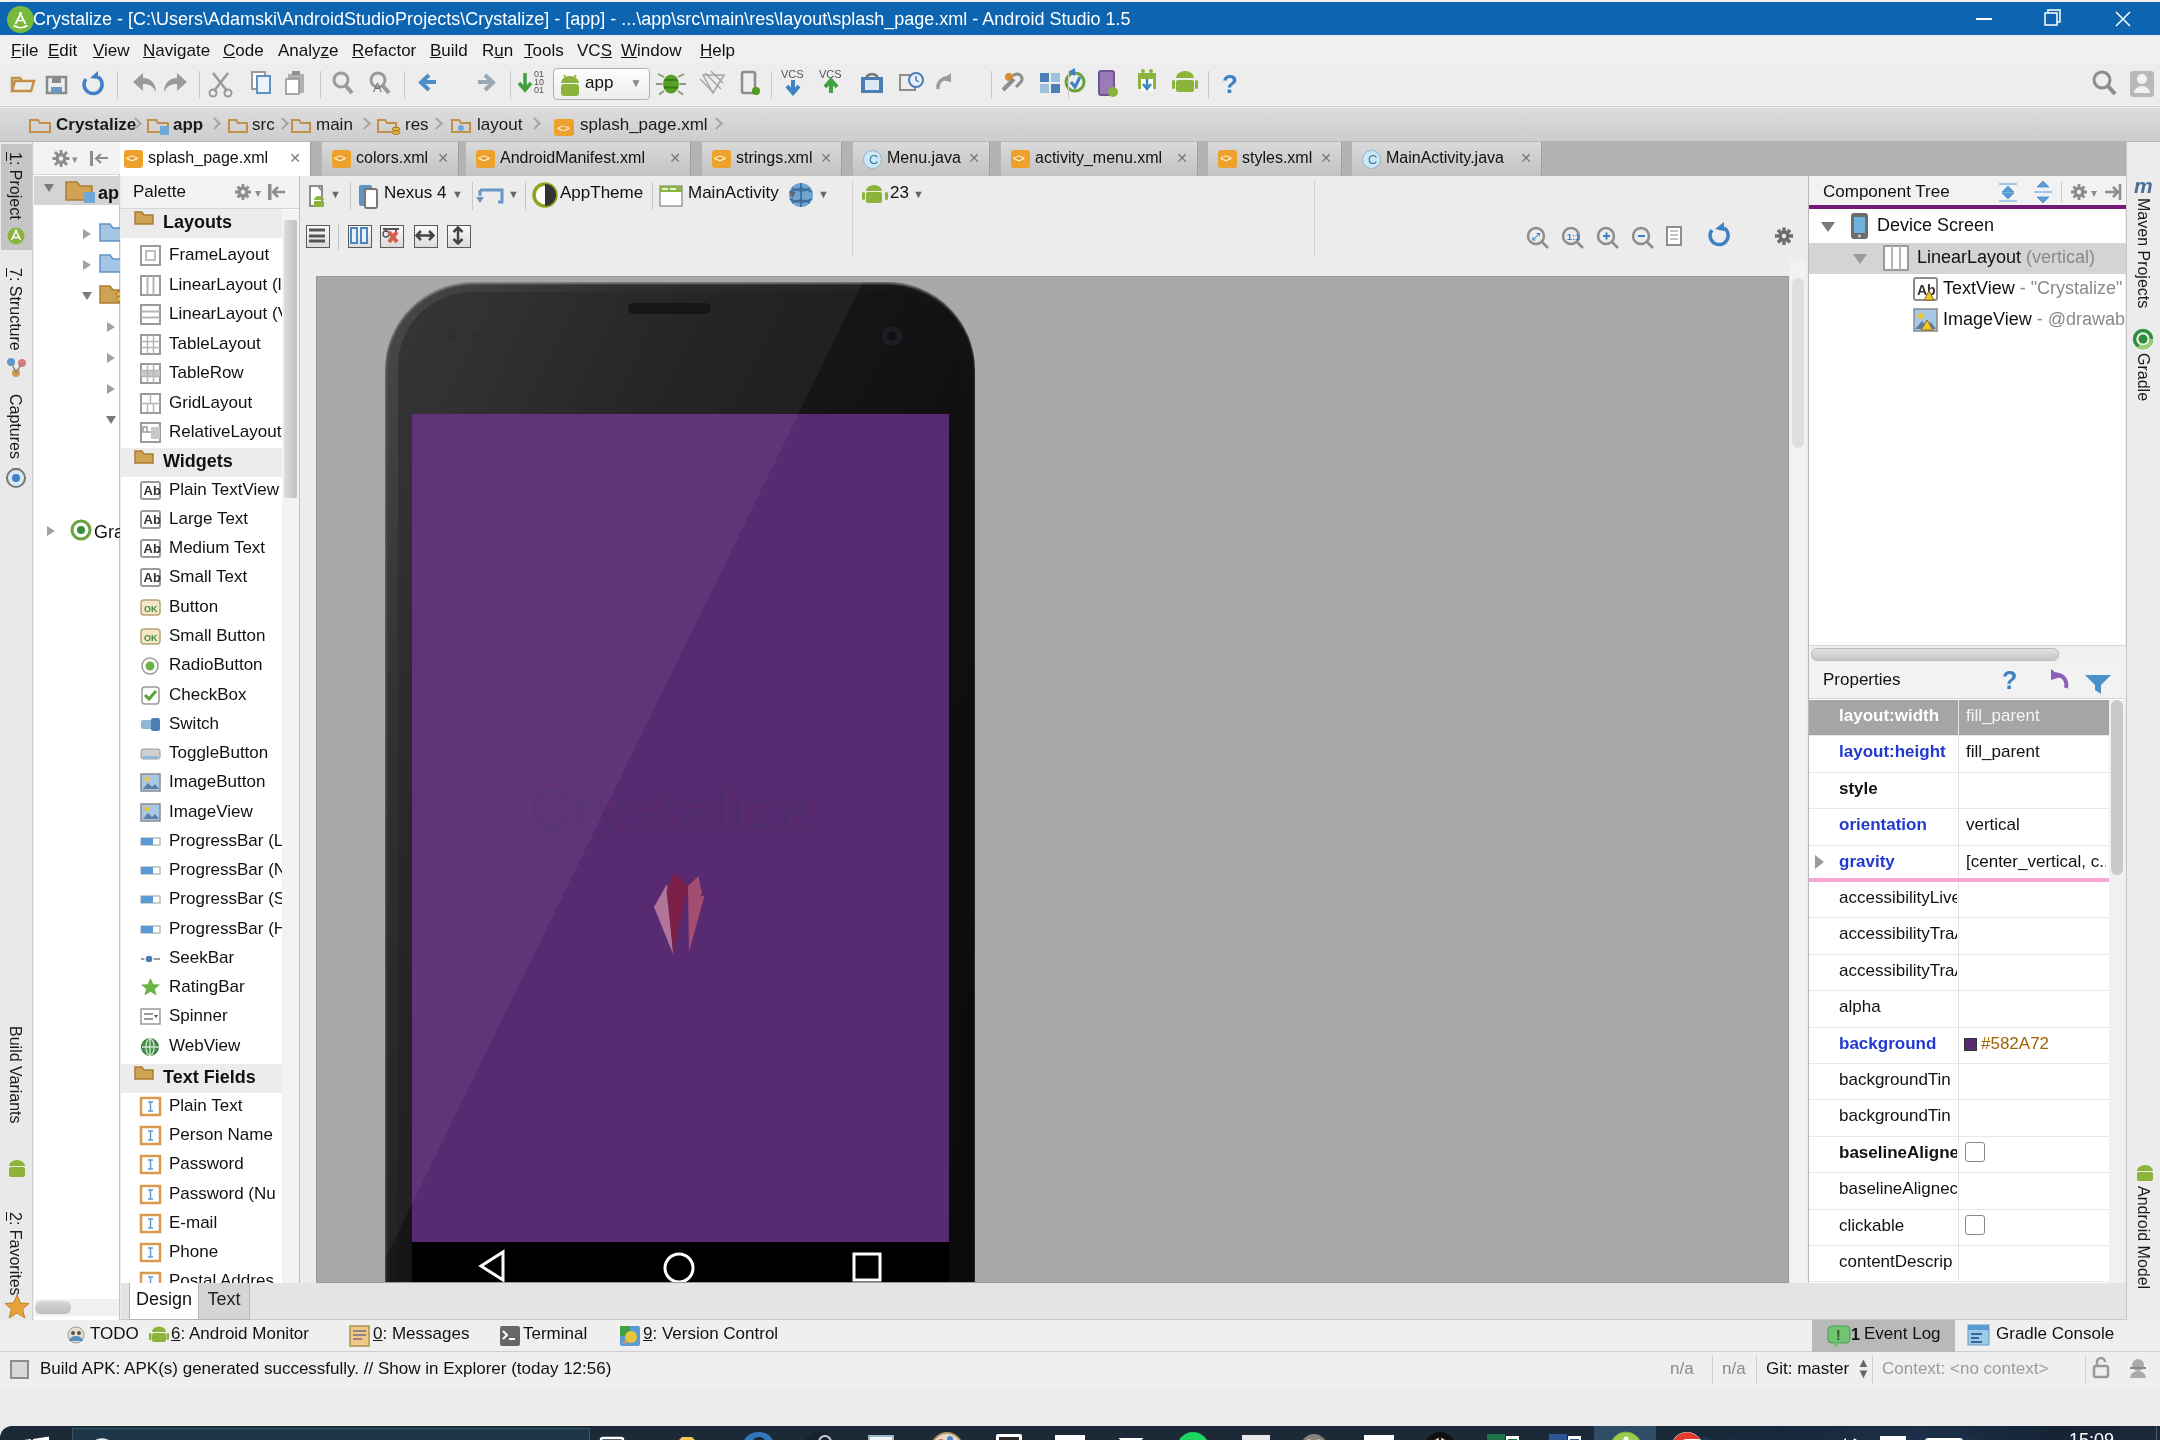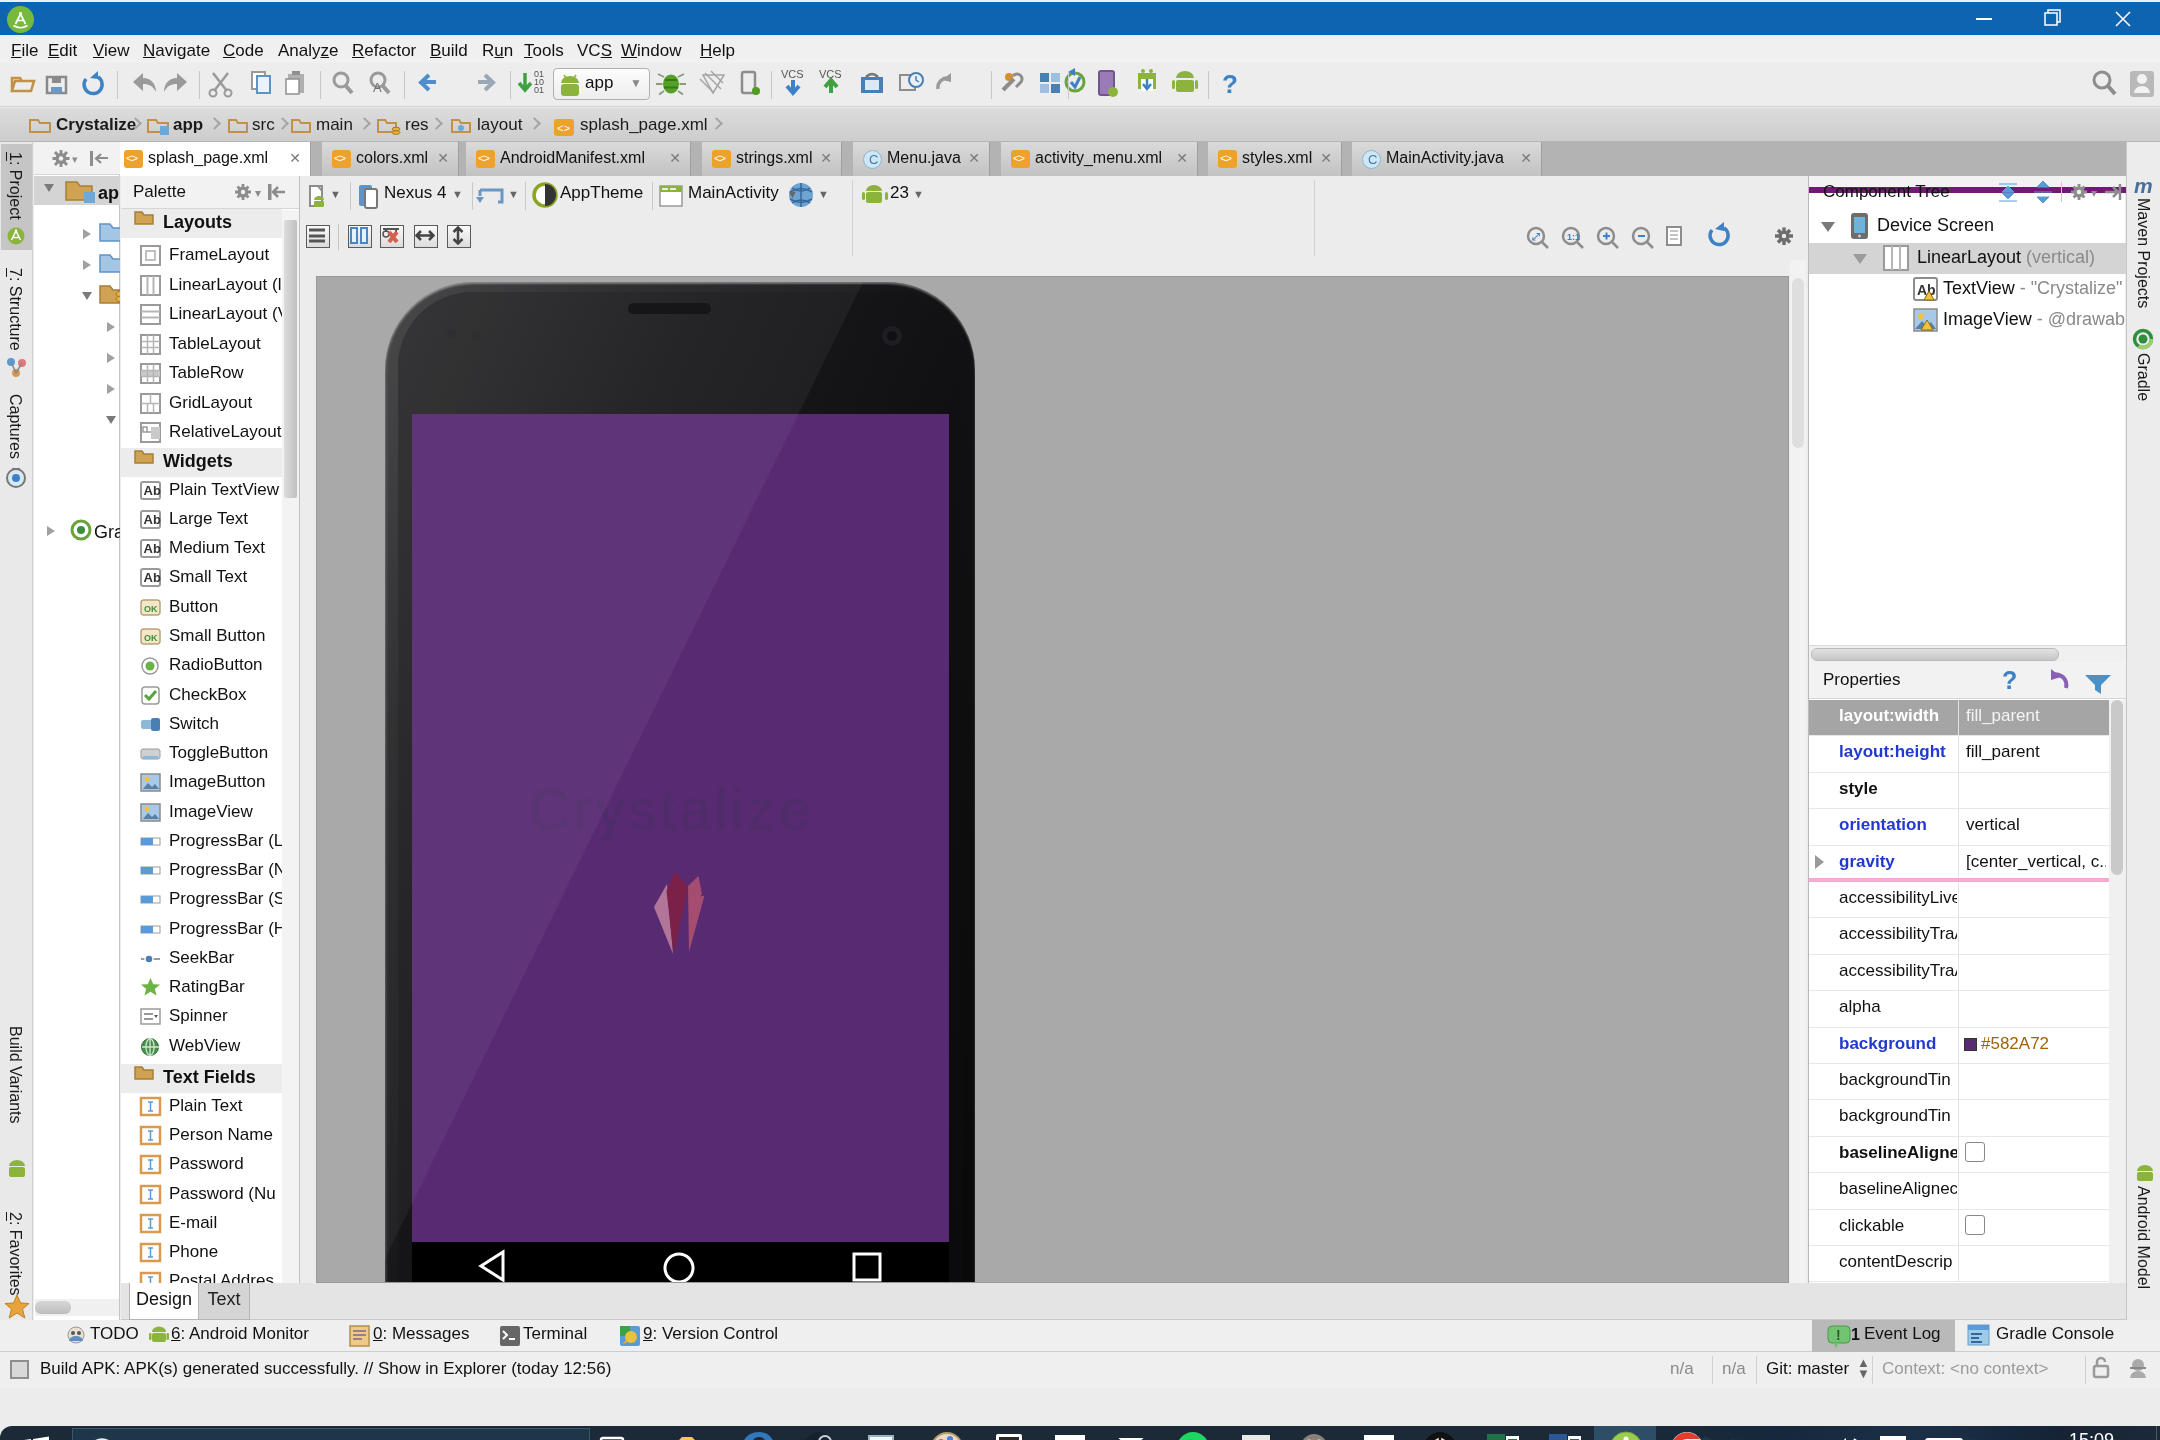--- a/index.html
+++ b/index.html
@@ -85,20 +85,21 @@
 </style>
 </head>
 <body>
 <div id="root">
   <div id="titlebar">
     <div id="aslogo"><svg width="27" height="27">
       <path d="M8.5 18 L13.5 8 L18.5 18 M10.5 14.5 h6" stroke="#fff" stroke-width="1.7" fill="none"></path>
       <circle cx="13.5" cy="7.5" r="1.4" fill="#fff"></circle>
       <path d="M6.5 19.5 q7 4.5 14 0" stroke="#fff" stroke-width="1.5" fill="none"></path>
     </svg></div>
+    <div class="ttext">Crystalize - [C:\Users\Adamski\AndroidStudioProjects\Crystalize] - [app] - ...\app\src\main\res\layout\splash_page.xml - Android Studio 1.5</div>
     <svg width="200" height="35" style="position:absolute;left:1960px;top:0">
       <path d="M16 17 h16" stroke="#fff" stroke-width="2"></path>
       <rect x="85" y="11" width="12" height="12" fill="none" stroke="#fff" stroke-width="1.5"></rect>
       <path d="M88 11 v-3 h12 v12 h-3" fill="none" stroke="#fff" stroke-width="1.5"></path>
       <path d="M156 10 l14 14 M170 10 l-14 14" stroke="#fff" stroke-width="1.5"></path>
     </svg>
   </div>
   <div id="menubar">
     <div class="mitem" style="left:11px"><u>F</u>ile</div>
     <div class="mitem" style="left:48px"><u>E</u>dit</div>
@@ -699,21 +700,21 @@
           </div>
         </div>
         <div id="glare"></div>
       </div>
     </div>
   </div>
   <div id="escroll">
       <div style="position:absolute;left:2px;top:18px;width:12px;height:170px;background:#dedede;border-radius:6px"></div>
     </div>
   <div id="rpanel">
-    <div style="position:absolute;left:0;top:0;width:317px;height:17px;background:#f2f2f2;border-bottom:6px solid #701a75">
+    <div style="position:absolute;left:0;top:0;width:317px;height:33px;background:#f2f2f2;border-bottom:4px solid #701a75">
       <span style="position:absolute;left:14px;top:6px;font-size:17px;color:#111">Component Tree</span>
       <svg width="317" height="33">
         <path d="M190 8 h18 M190 25 h18 M199 10 l-6 6 h12 Z M199 23 l-6 -6 h12 Z" fill="#5b9bd5" stroke="#5b9bd5" stroke-width="1"></path>
         <path d="M225 16 h18 M234 5 l-6 6 h12 Z M234 27 l-6 -6 h12 Z" fill="#5b9bd5" stroke="#5b9bd5" stroke-width="1"></path>
         <rect x="252" y="6" width="1" height="20" fill="#c9c9c9"></rect>
         <path d="M270 8 L270 24 M262 16 L278 16 M264.5 10.5 L275.5 21.5 M275.5 10.5 L264.5 21.5" stroke="#8d8d8d" stroke-width="2.8"></path>
         <circle cx="270" cy="16" r="5.5" fill="#8d8d8d"></circle>
         <circle cx="270" cy="16" r="2.2" fill="#f2f2f2"></circle>
         <text x="282" y="21" font-size="12" fill="#8d8d8d">▾</text>
         <path d="M296 16 L308 16 M304 11 L309 16 L304 21 M311 8 v16" stroke="#8d8d8d" stroke-width="2.5" fill="none"></path>

